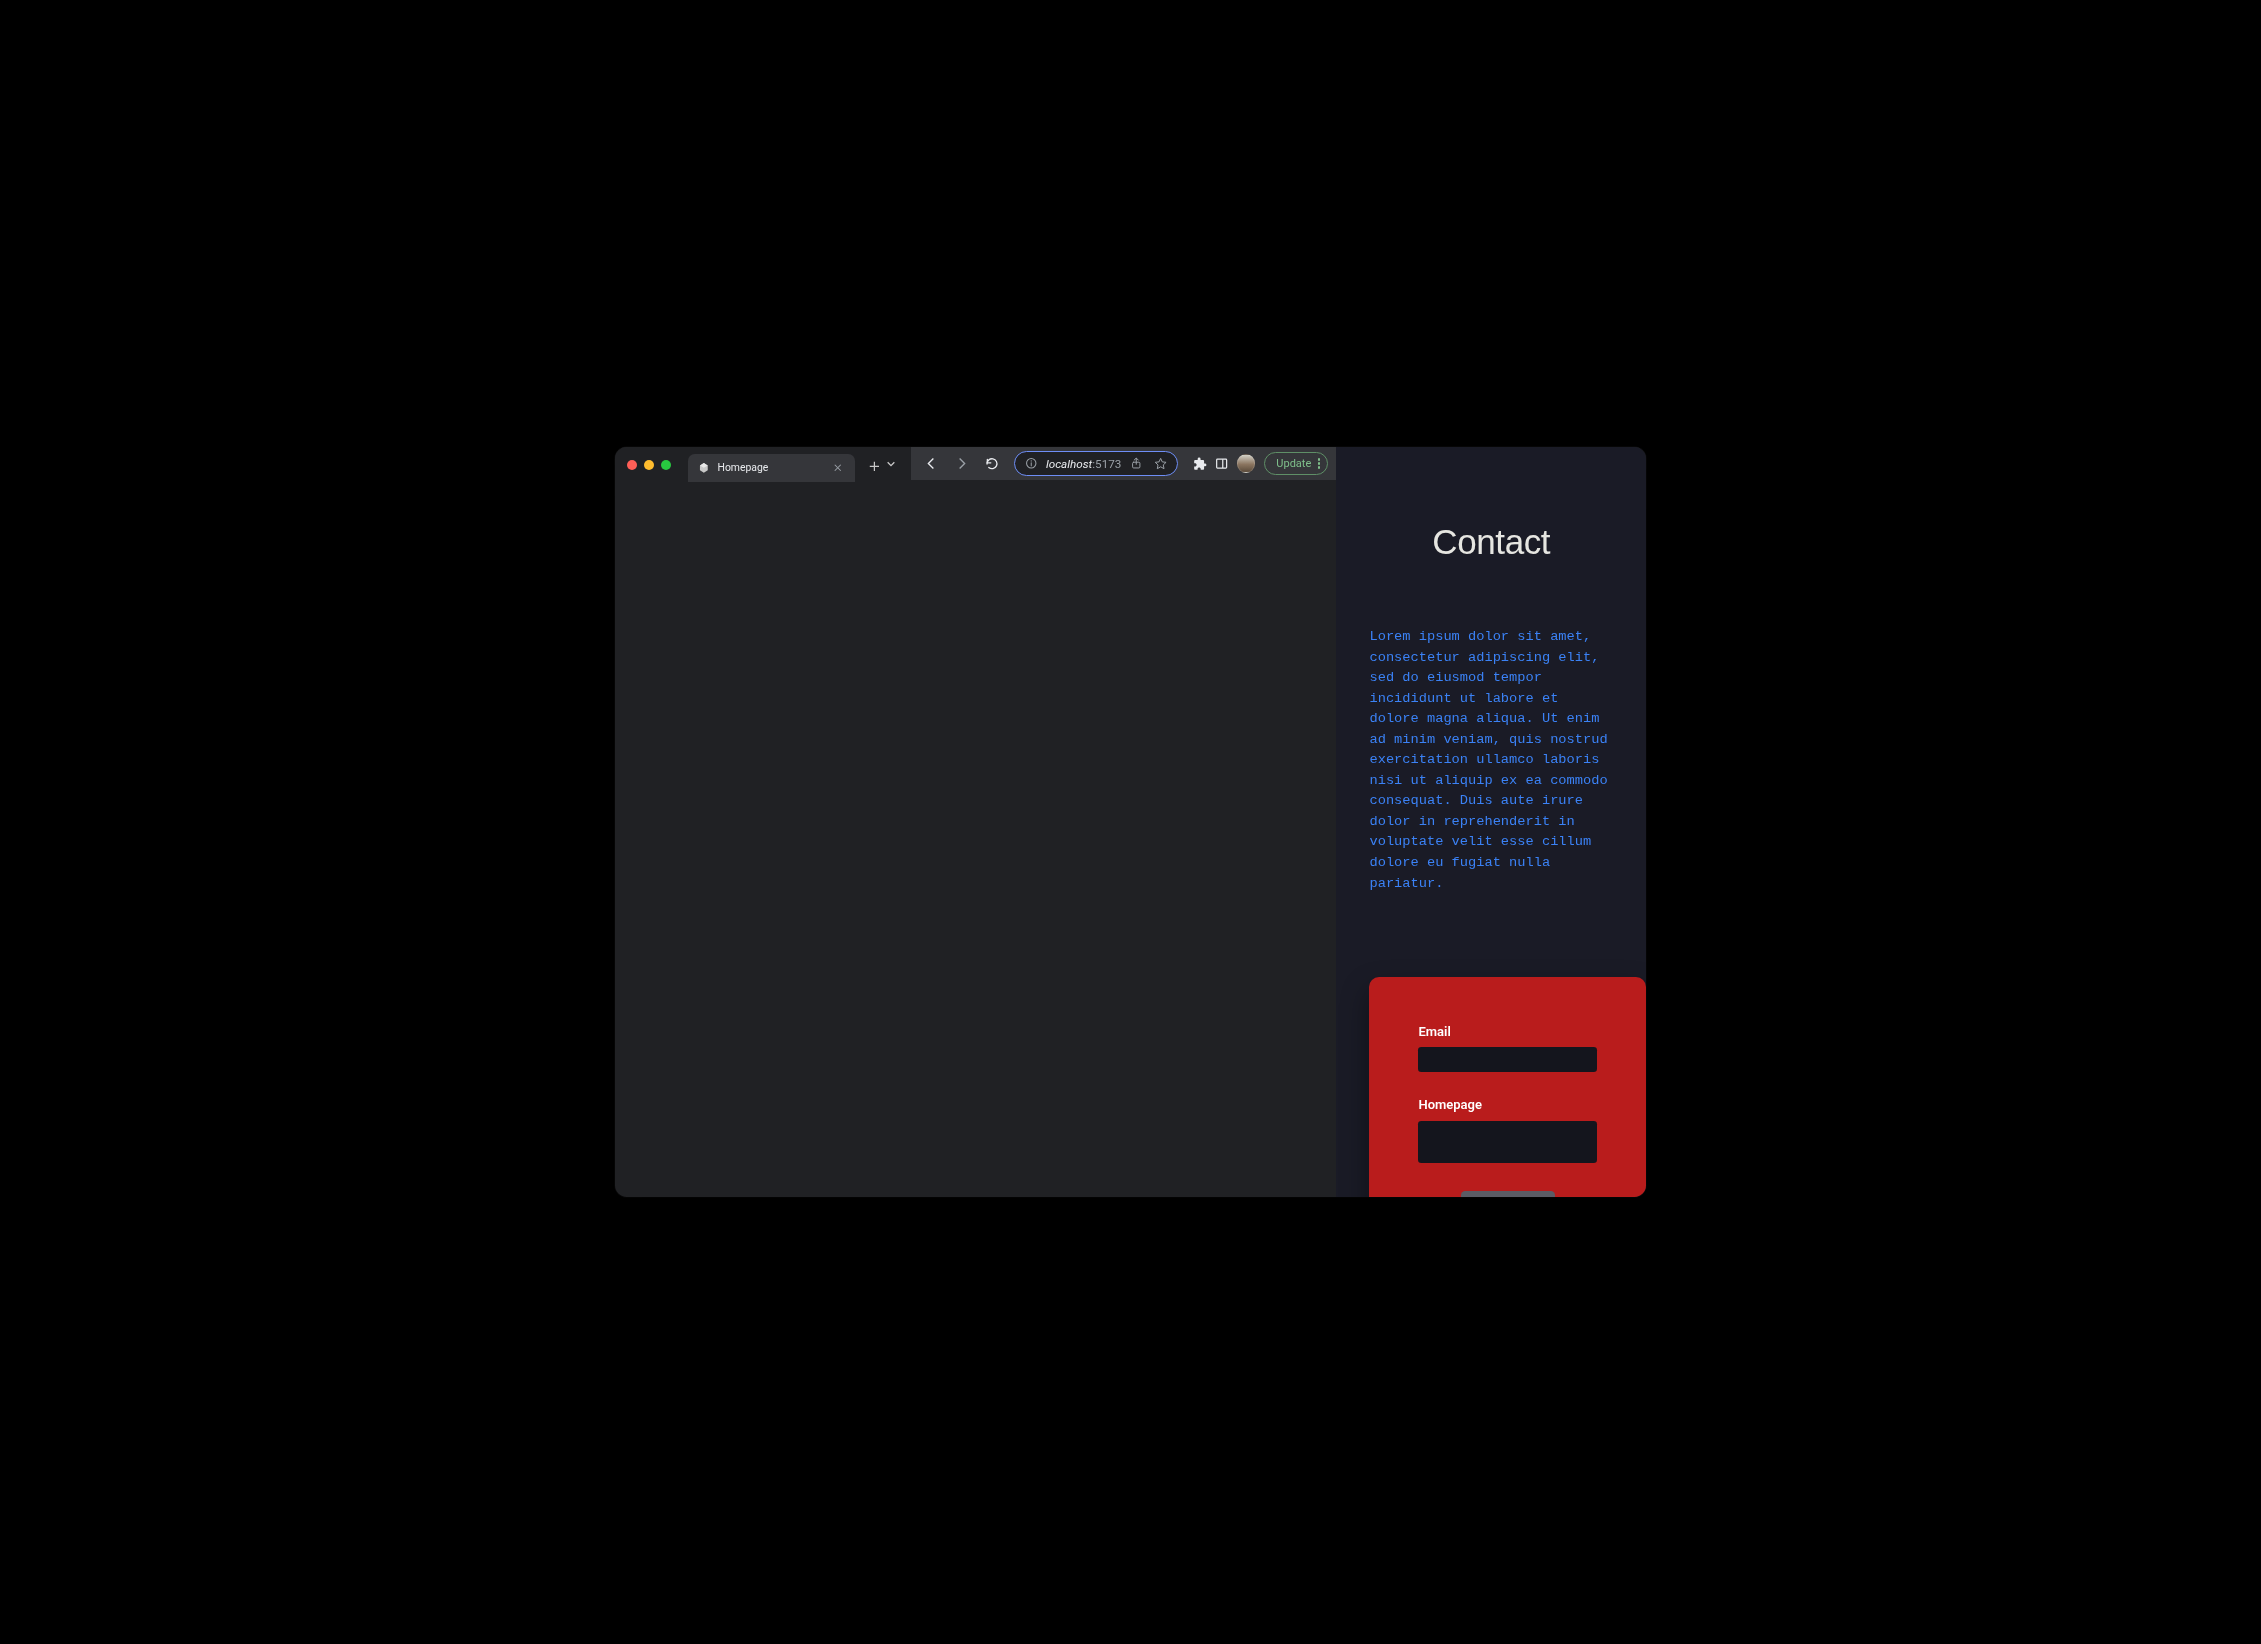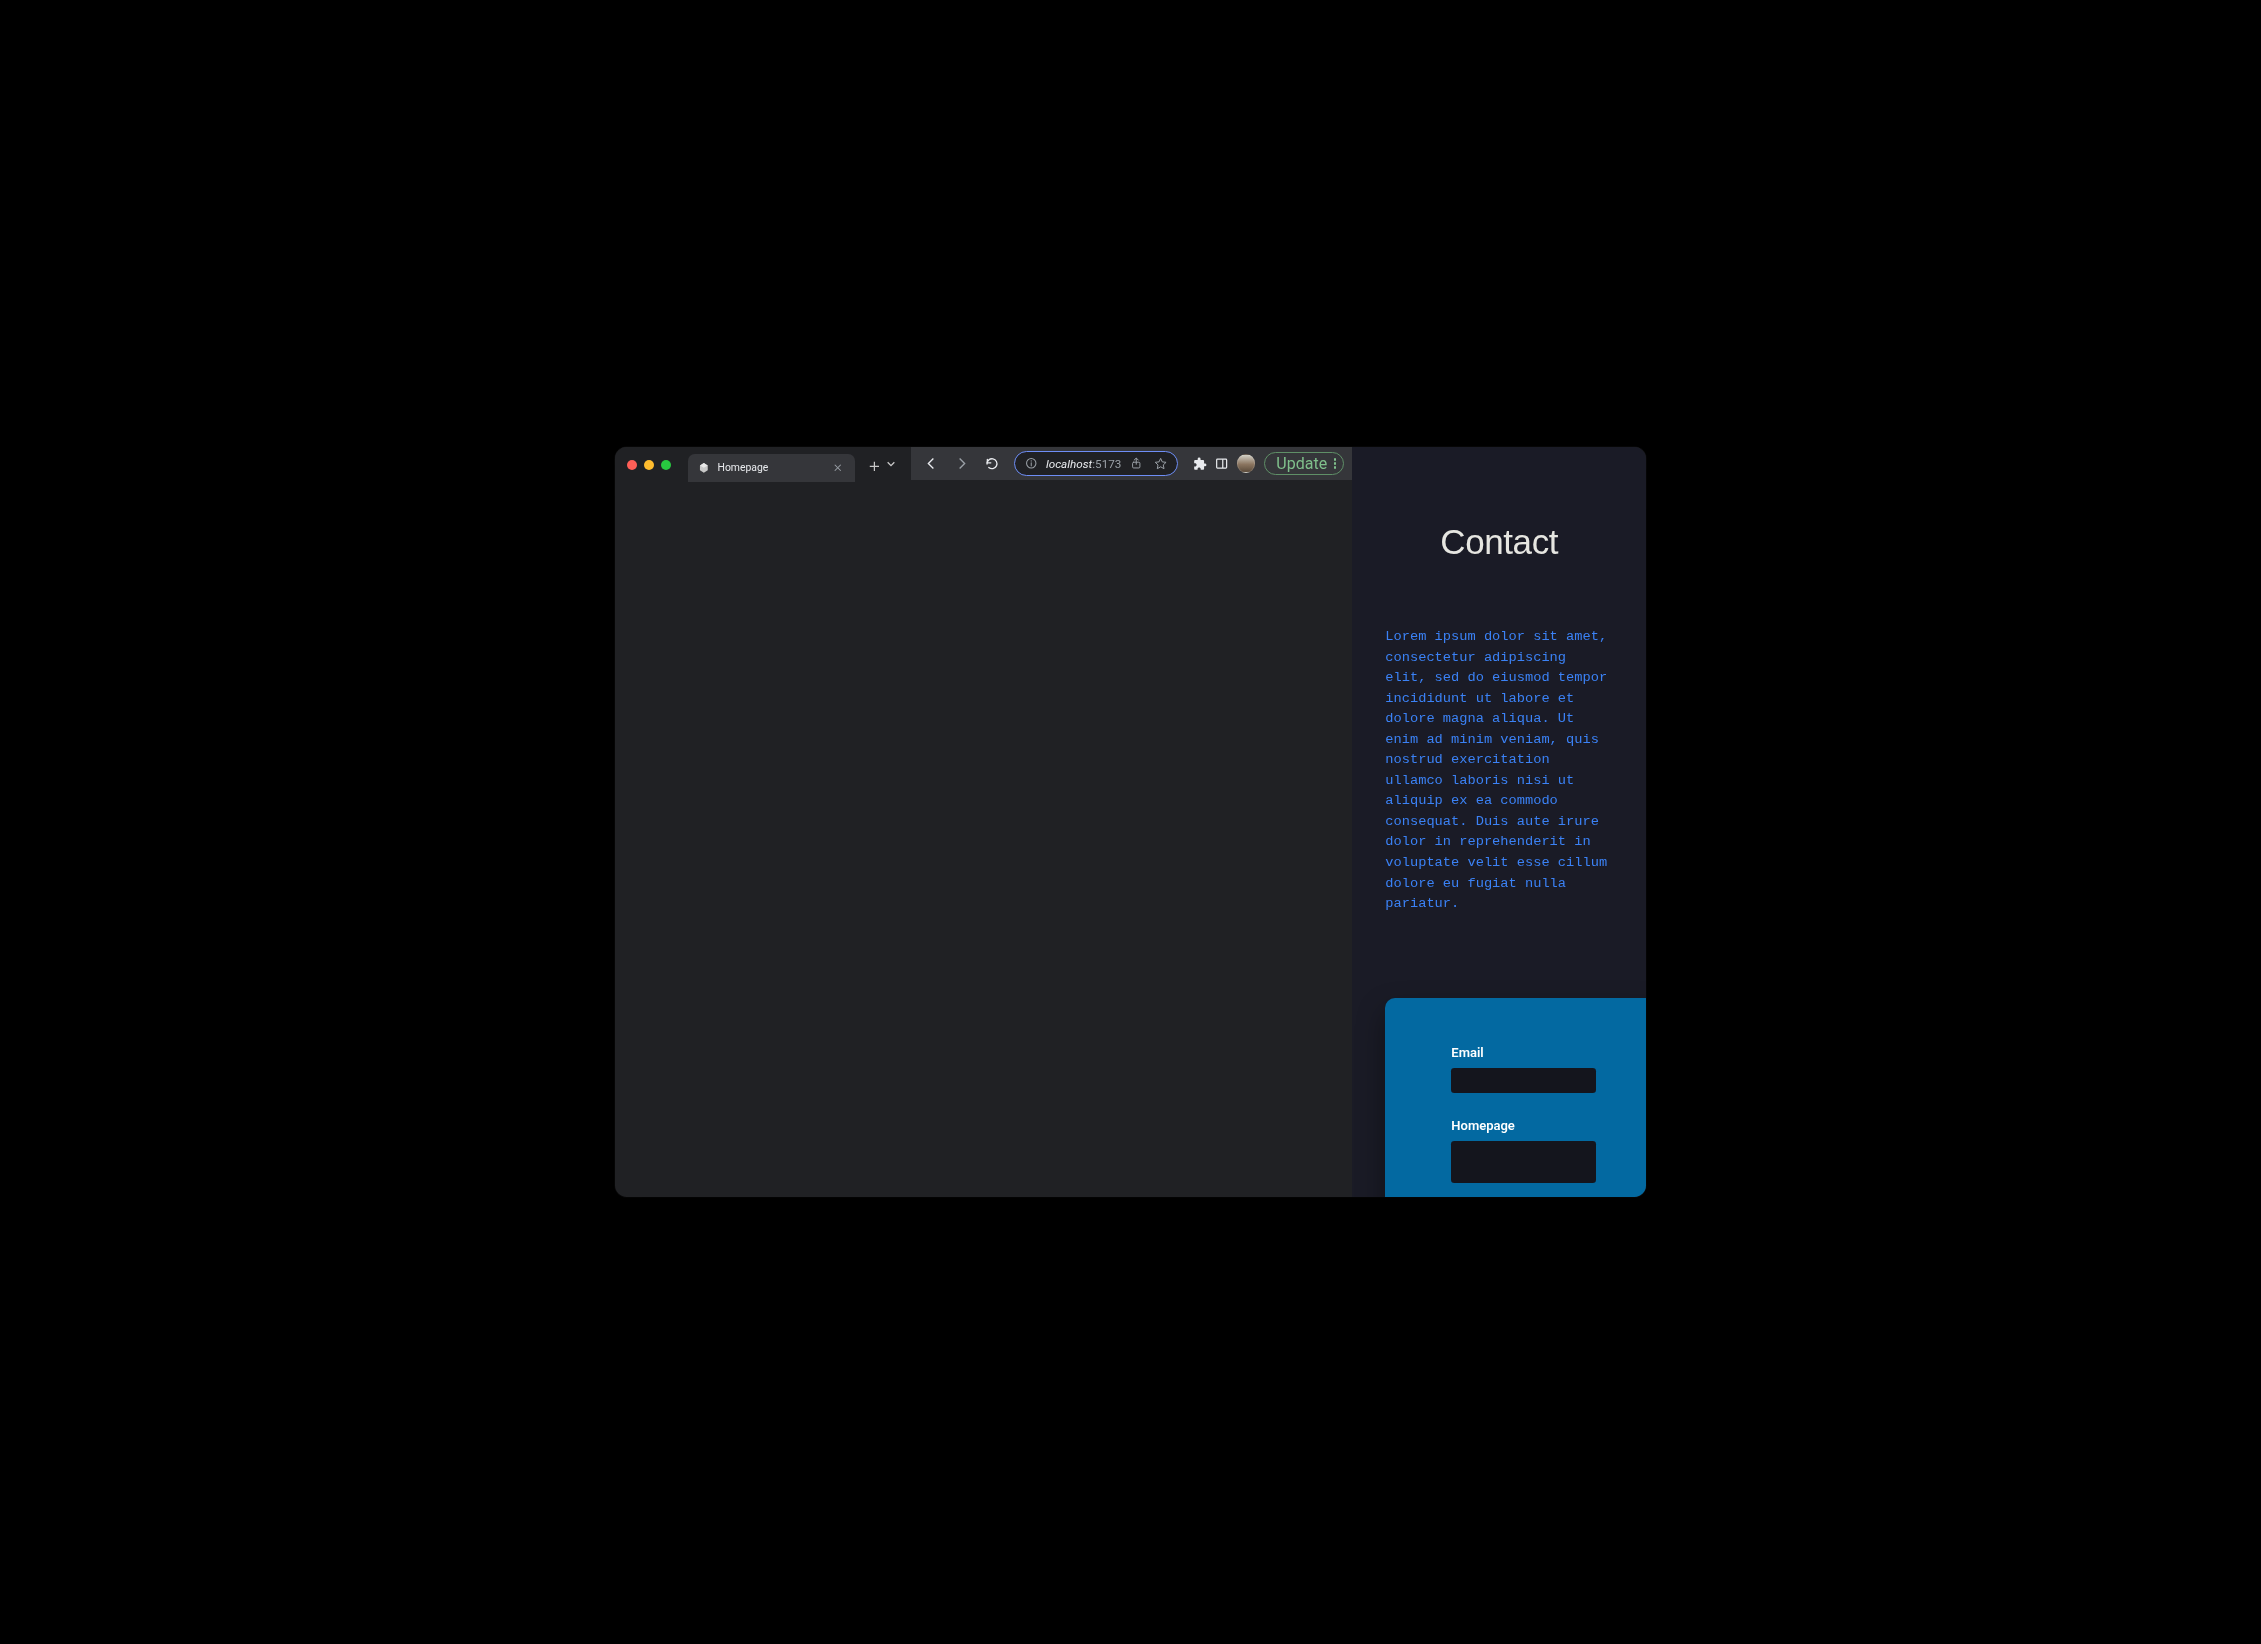--- a/index.html
+++ b/index.html
@@ -150,21 +150,21 @@
     }
     .update-pill {
       display: flex;
       align-items: center;
       gap: 6.7px;
       border: 1.2px solid #5f8f67;
       border-radius: 12.5px;
       height: 23px;
       padding: 0 6.7px 0 11.7px;
       color: #7fbf8b;
-      font-size: 16px;
+      font-size: 11px;
     }
     .kebab { color: #7fbf8b; display: flex; flex-direction: column; gap: 1.7px; }
     .kebab span { width: 2.5px; height: 2.5px; border-radius: 50%; background: #7fbf8b; }
     
     .viewport {
       flex: 1;
       background: #1a1b26;
       overflow-y: auto;
       position: relative;
     }
@@ -190,23 +190,23 @@
       font-family: 'Arial Black', Arial, sans-serif;
     }
     .page-text {
       color: #3b82f6;
       font-size: 13.7px;
       line-height: 1.5;
       margin-bottom: 83px;
       font-family: Liberation Mono, monospace;
     }
     .form-card {
-      background: #0369a1;
+      background: #b91c1c;
       border-radius: 10px;
-      padding: 47px 66px 40px;
+      padding: 47px 49px 40px;
       width: 277px;
       margin: 0 auto;
       box-shadow: 0 13.3px 28px rgba(0,0,0,0.4);
     }
     .form-group { margin-bottom: 25px; }
     .form-label {
       display: block;
       color: #fff;
       font-size: 13px;
       font-weight: 600;

